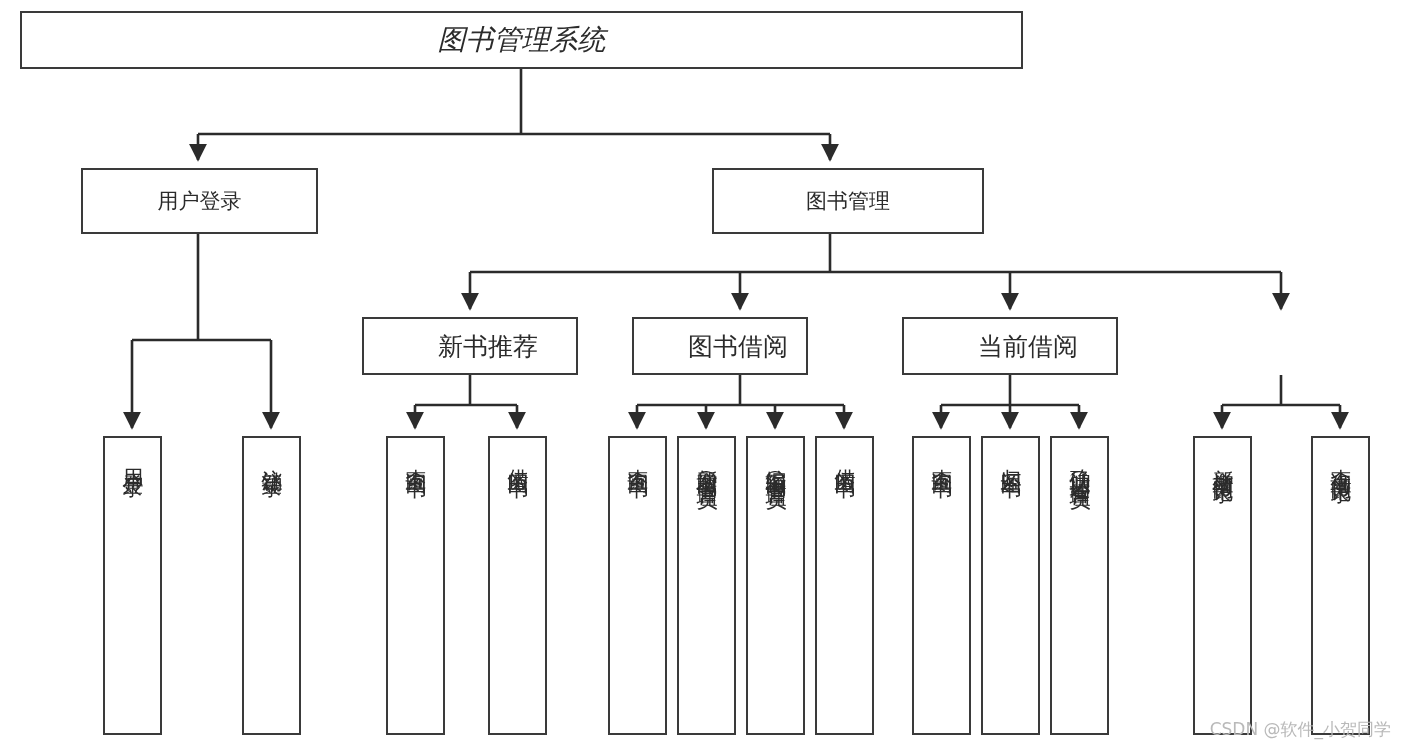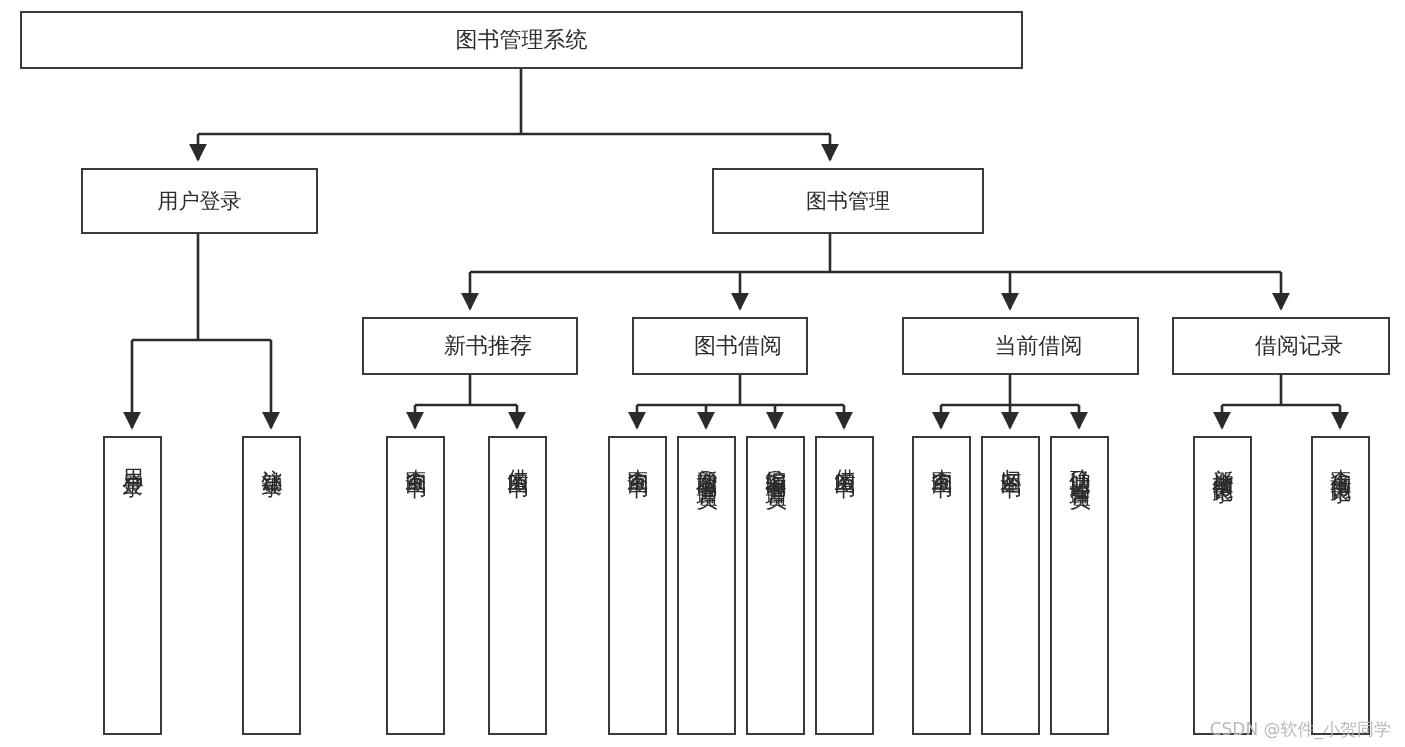--- a/index.html
+++ b/index.html
@@ -30,27 +30,28 @@
     box-sizing: border-box;
     border: 2px solid #3a3a3a;
     background: #ffffff;
     display: flex;
     align-items: center;
     justify-content: center;
     color: #2b2b2b;
     z-index: 2;
   }
   .node.root {
-    font-size: 22px;
+    font-size: 28px;
+    font-style: italic;
   }
   .node.level1 {
     font-size: 21px;
   }
   .node.level2 {
-    font-size: 22px;
+    font-size: 25px;
     padding-left: 36px;
   }
   .node.leaf {
     font-size: 21px;
     padding: 14px 0;
     align-items: flex-start;
   }
   .node.leaf .vlabel {
     writing-mode: vertical-rl;
     text-orientation: upright;
@@ -135,25 +136,22 @@
   <div class="node level1" style="left:712px; top:168px; width:272px; height:66px;">
     <span>图书管理</span>
   </div>
 
   <div class="node level2" style="left:362px; top:317px; width:216px; height:58px;">
     <span>新书推荐</span>
   </div>
   <div class="node level2" style="left:632px; top:317px; width:176px; height:58px;">
     <span>图书借阅</span>
   </div>
-  <div class="node level2" style="left:902px; top:317px; width:237px; height:58px;justify-content:center;">
+  <div class="node level2" style="left:902px; top:317px; width:216px; height:58px;justify-content:center;">
     <span>当前借阅</span>
-  </div>
-  <div class="node level2" style="left:1172px; top:317px; width:218px; height:58px;">
-    <span>借阅记录</span>
   </div>
 
   <div class="node leaf" style="left:103px; top:436px; width:59px; height:299px;">
     <span class="vlabel">用户登录</span>
   </div>
   <div class="node leaf" style="left:242px; top:436px; width:59px; height:299px;">
     <span class="vlabel">注销登录</span>
   </div>
 
   <div class="node leaf" style="left:386px; top:436px; width:59px; height:299px;">

